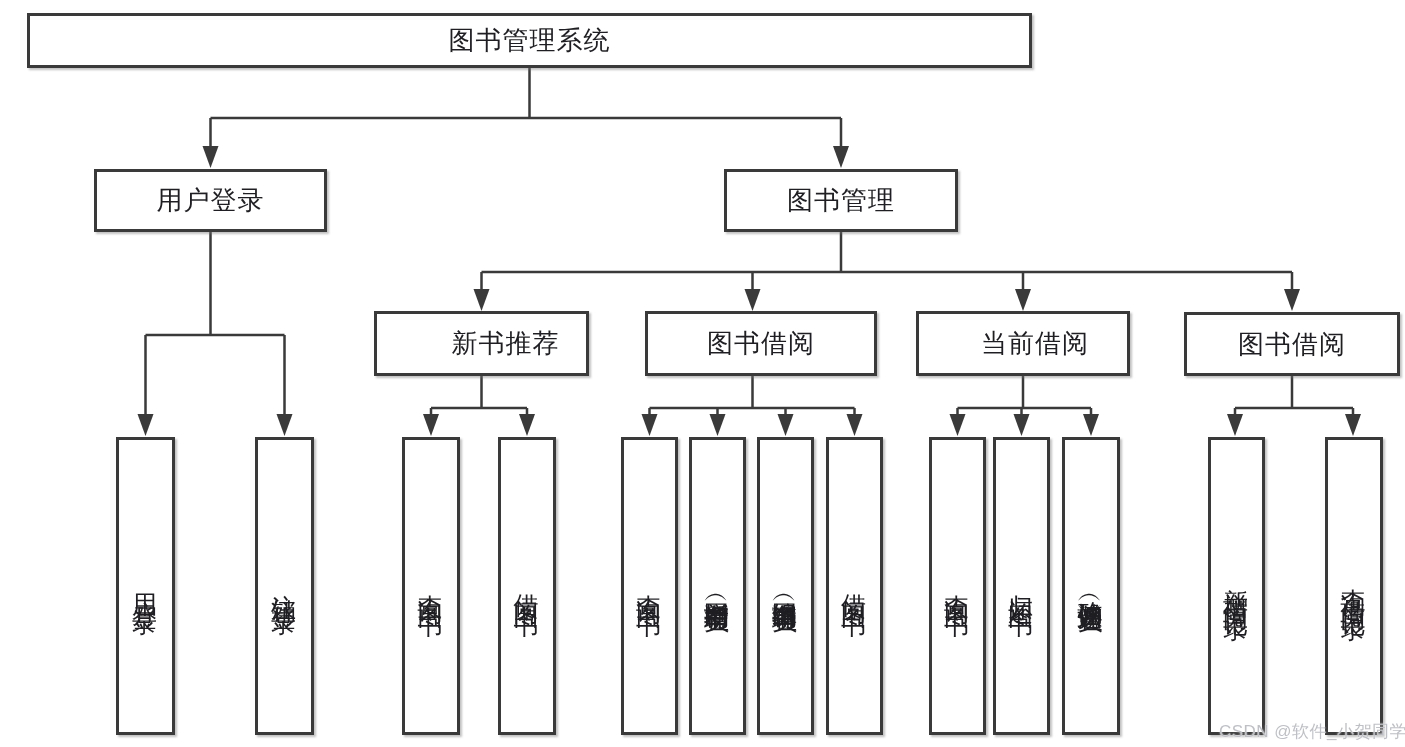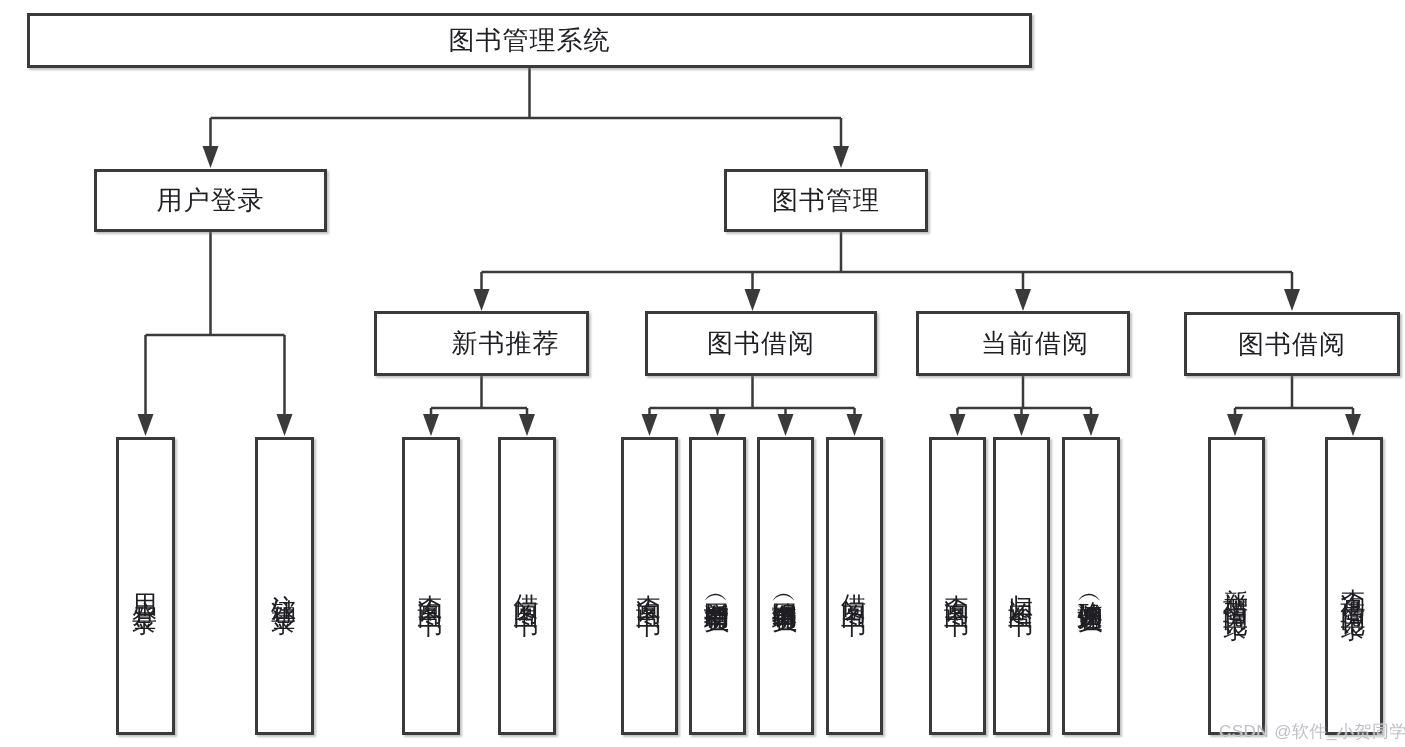--- a/index.html
+++ b/index.html
@@ -57,21 +57,21 @@
     color: #1f1f23;
     letter-spacing: 6px;
     white-space: nowrap;
   }
   .vtext.vlong {
     letter-spacing: 1px;
   }
   
   #node-root              { left: 15px;   top: 13px;  width: 1005px; height: 55px; }
   #node-user-login        { left: 82px;   top: 169px; width: 233px;  height: 63px; }
-  #node-book-management   { left: 712px;  top: 169px; width: 204px;  height: 63px; }
+  #node-book-management   { left: 712px;  top: 169px; width: 234px;  height: 63px; }
   #node-new-book-recommendation { left: 362px;  top: 311px; width: 215px; height: 65px; padding-left: 48px; }
   #node-book-borrowing    { left: 633px;  top: 311px; width: 232px;  height: 65px; }
   #node-current-borrowing { left: 904px;  top: 311px; width: 214px;  height: 65px; padding-left: 24px; }
   #node-borrowing-records { left: 1172px; top: 312px; width: 216px;  height: 64px; }
   #leaf-user-login            { left: 104px;  width: 59px; }
   #leaf-logout                { left: 243px;  width: 59px; }
   #leaf-recommend-query-books { left: 390px;  width: 58px; }
   #leaf-recommend-borrow-books{ left: 486px;  width: 58px; }
   #leaf-borrowing-query-books { left: 609px;  width: 57px; }
   #leaf-borrowing-add-books   { left: 677px;  width: 57px; }

